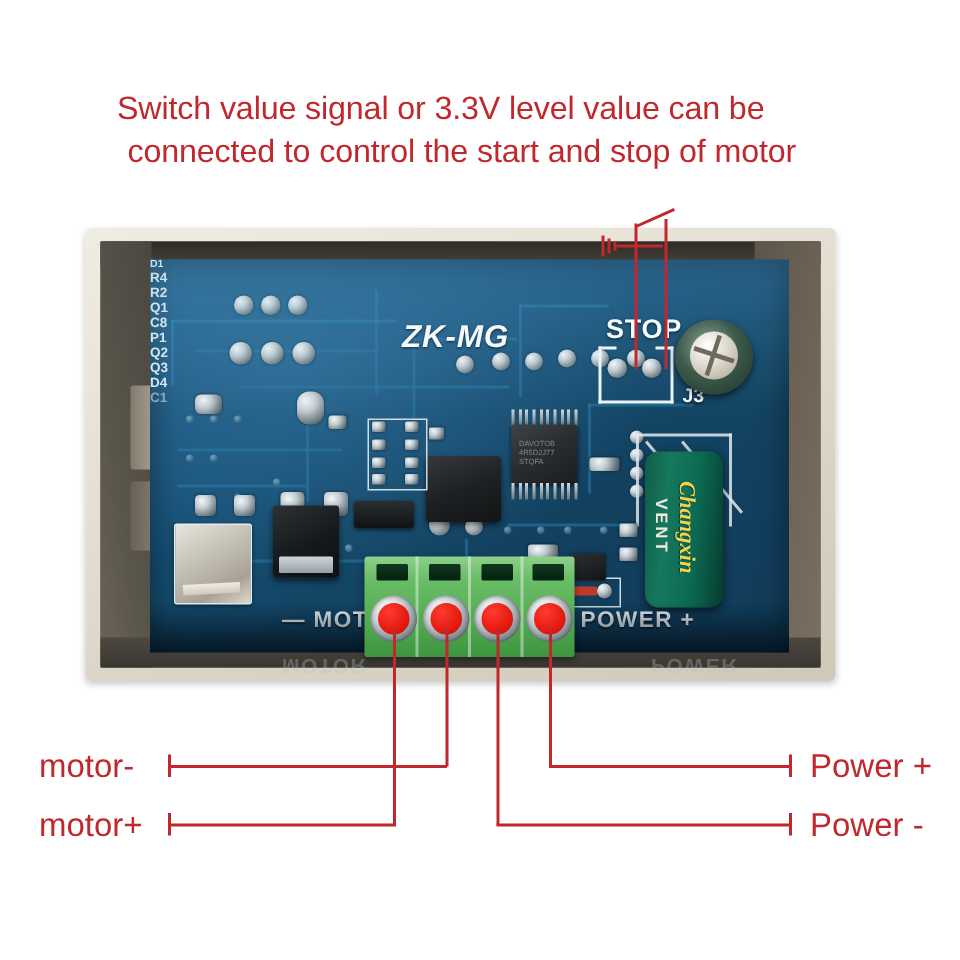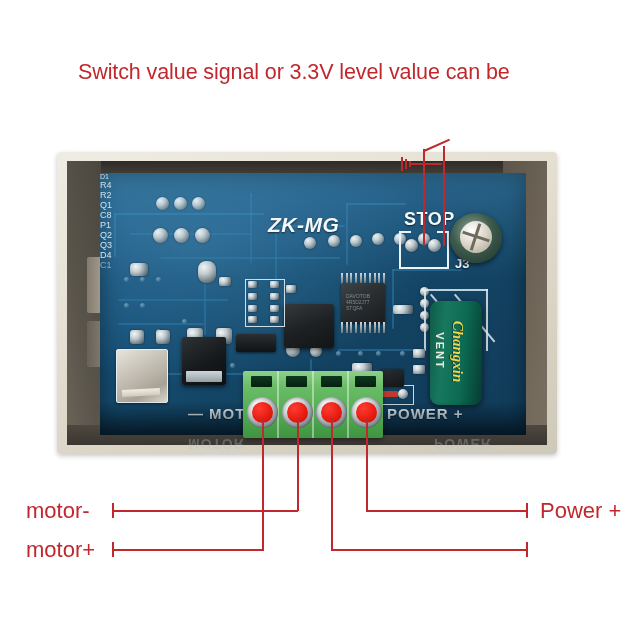--- a/index.html
+++ b/index.html
@@ -94,21 +94,21 @@
     position:absolute;border-radius:50%;
     background:radial-gradient(circle at 32% 28%,#f2f6f7 0%,#c3ccd0 35%,#77868d 70%,#3a4a55 100%);
     box-shadow:0 0 2px rgba(0,0,0,.5);
   }
 
   
   .silk{
     position:absolute;color:#e9f2f6;font-family:"Liberation Sans", sans-serif;
     font-weight:bold;text-shadow:0 1px 1px rgba(0,0,0,.55);white-space:nowrap;
   }
-  .silk-sm{font-size:7px;font-weight:normal;color:#dbe7ee;}
+  .silk-sm{font-size:7px;font-weight:bold;color:#dbe7ee;}
   .silk-box{position:absolute;border:1.5px solid #e2edf2;opacity:.9;}
 
   
   .brand{
     position:absolute;left:168px;top:40px;font-size:21px;font-weight:bold;
     color:#f2f8fb;letter-spacing:.5px;text-shadow:0 1px 2px rgba(0,0,0,.6);font-style:italic;
   }
 
   
   .stop-label{position:absolute;left:304px;top:36px;font-size:18px;font-weight:bold;color:#f4fafc;
@@ -231,20 +231,21 @@
     transform:scaleY(-1);white-space:nowrap;
   }
 </style>
 </head>
 <body>
 
 <div id="stage">
 
   <div class="caption">
     <span>Switch value signal or 3.3V level value can be</span>
+    <span class="l2">connected to control the start and stop of motor</span>
   </div>
 
   <div class="case-outer">
     <div class="case-inner">
       <div class="case-wall-top"></div>
       <div class="case-wall-left"></div>
       <div class="case-wall-right"></div>
       <div class="case-wall-bottom"></div>
       <div class="case-lip"></div>
       <div class="case-lip2"></div>
@@ -477,14 +478,15 @@
 
   <div class="ann h" style="left:366px;top:510px;width:162px;"></div>
   <div class="ann-cap" style="left:526px;top:503px;height:15px;"></div>
 
   <div class="ann h" style="left:331px;top:549px;width:197px;"></div>
   <div class="ann-cap" style="left:526px;top:542px;height:15px;"></div>
 
   <div class="ann-label" style="left:26px;top:537px;">motor+</div>
   <div class="ann-label" style="left:26px;top:498px;">motor-</div>
   <div class="ann-label" style="left:540px;top:498px;text-align:center;">Power +</div>
+  <div class="ann-label" style="left:540px;top:537px;">Power -</div>
 
 </div>
 
 </body></html>

